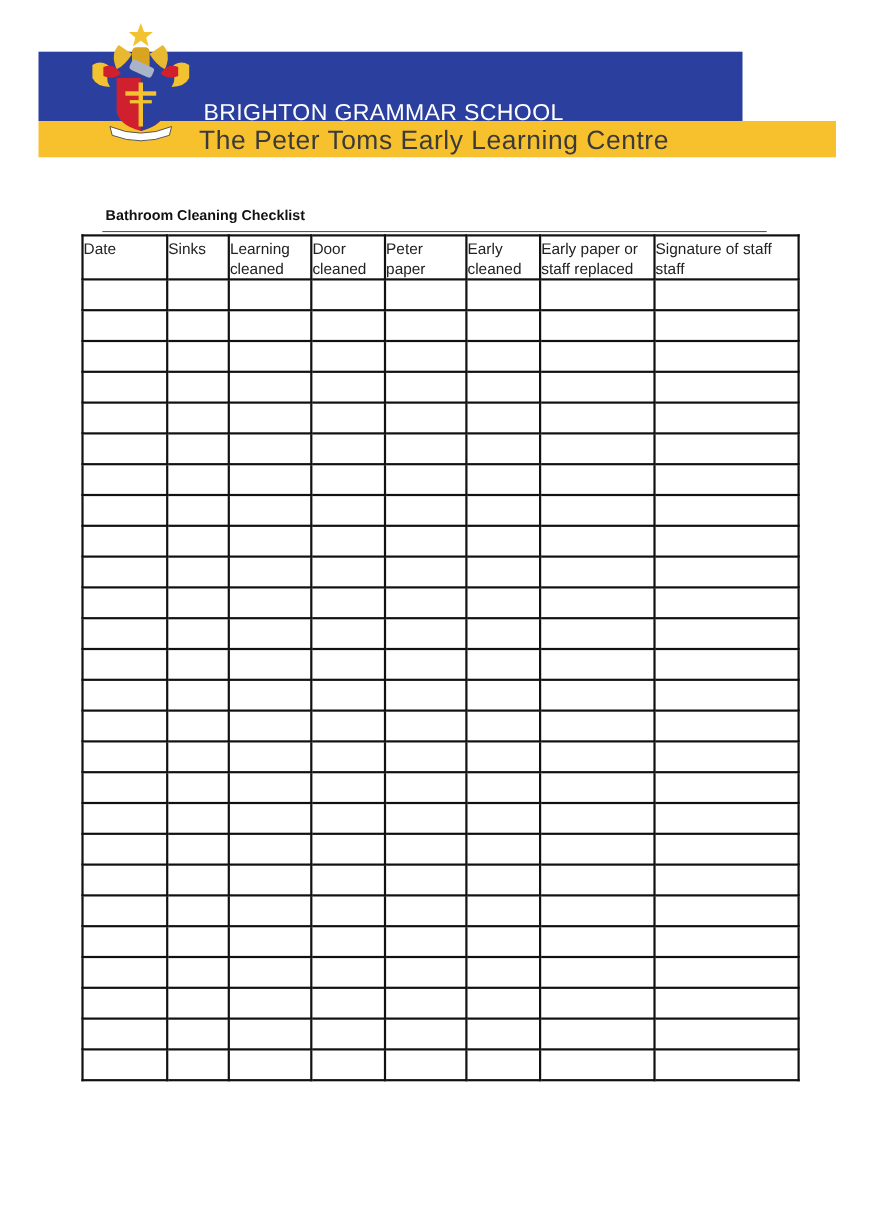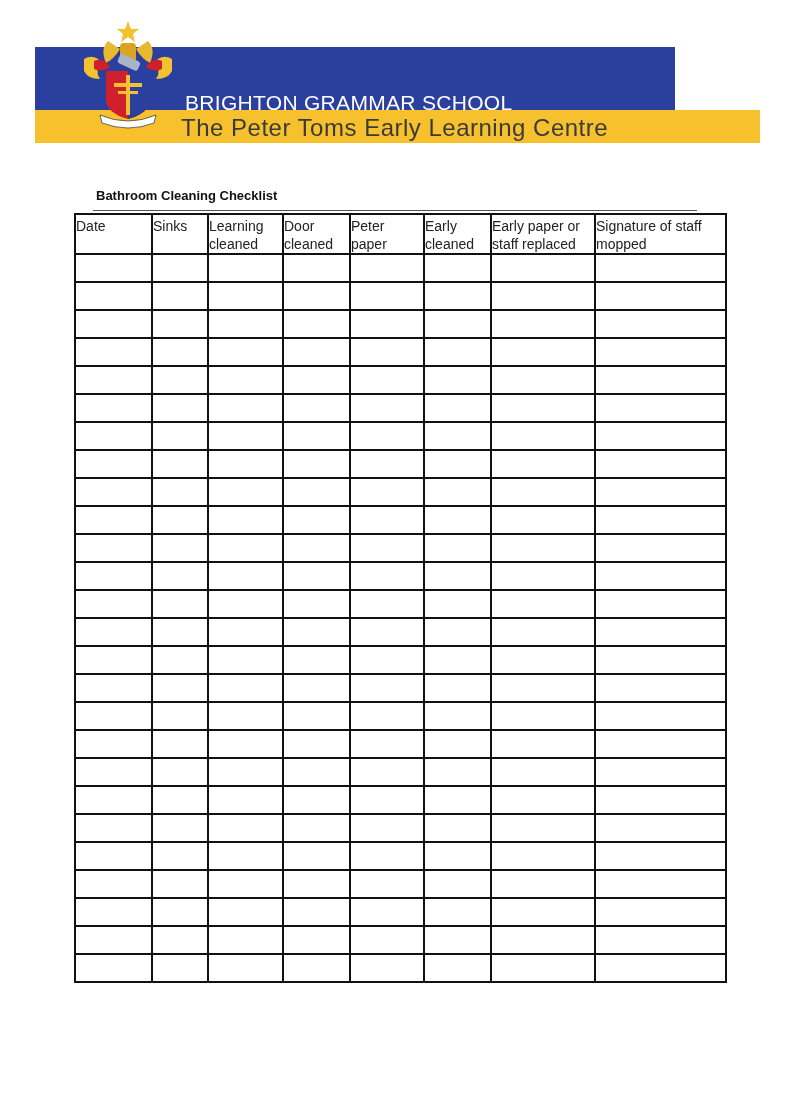--- a/index.html
+++ b/index.html
@@ -108,21 +108,21 @@
       <th>
           <div>Early</div>
           <div>cleaned</div>
         </th>
       <th>
           <div>Early paper or</div>
           <div>staff replaced</div>
         </th>
       <th>
           <div>Signature of staff</div>
-          <div>mopped</div>
+          <div>staff</div>
         </th>
     </tr>
   </thead>
   <tbody id="rows">
       <tr>
         <td></td>
         <td></td>
         <td></td>
         <td></td>
         <td></td>

